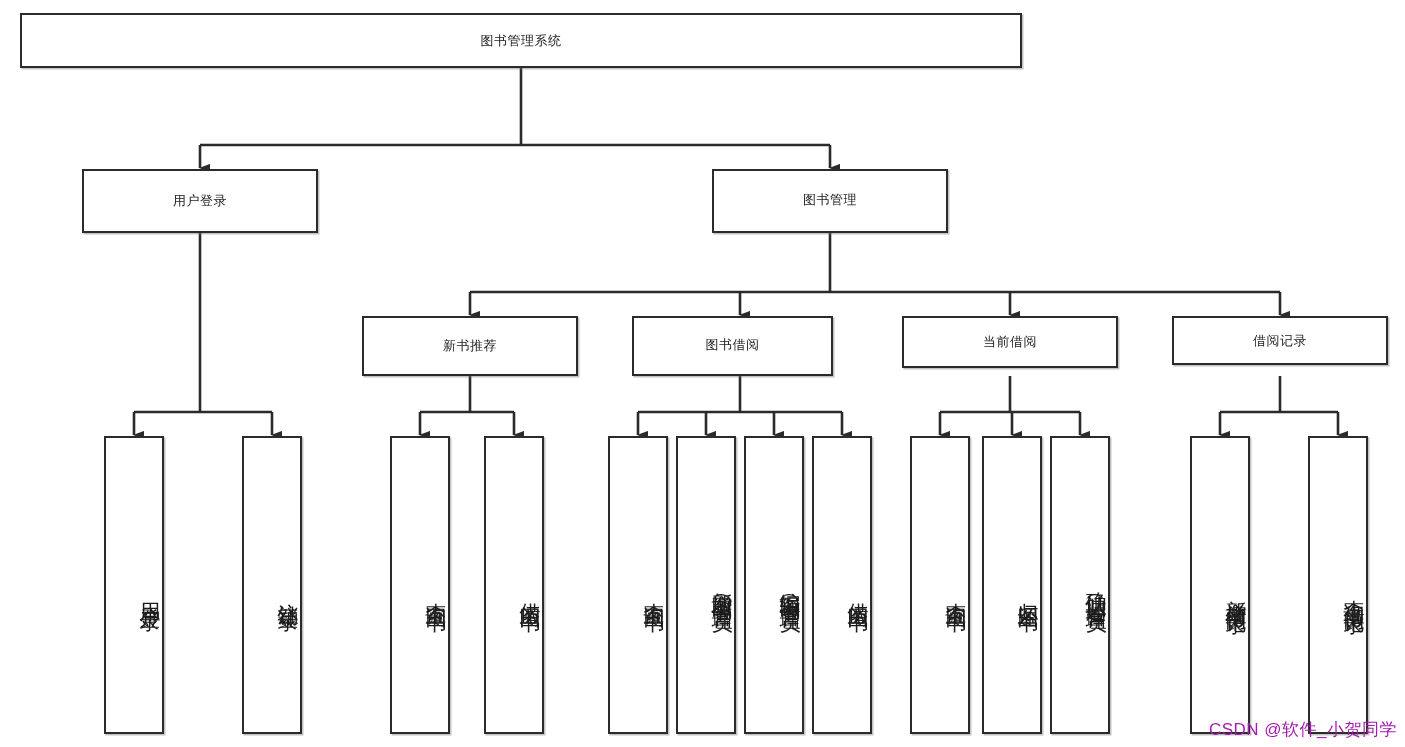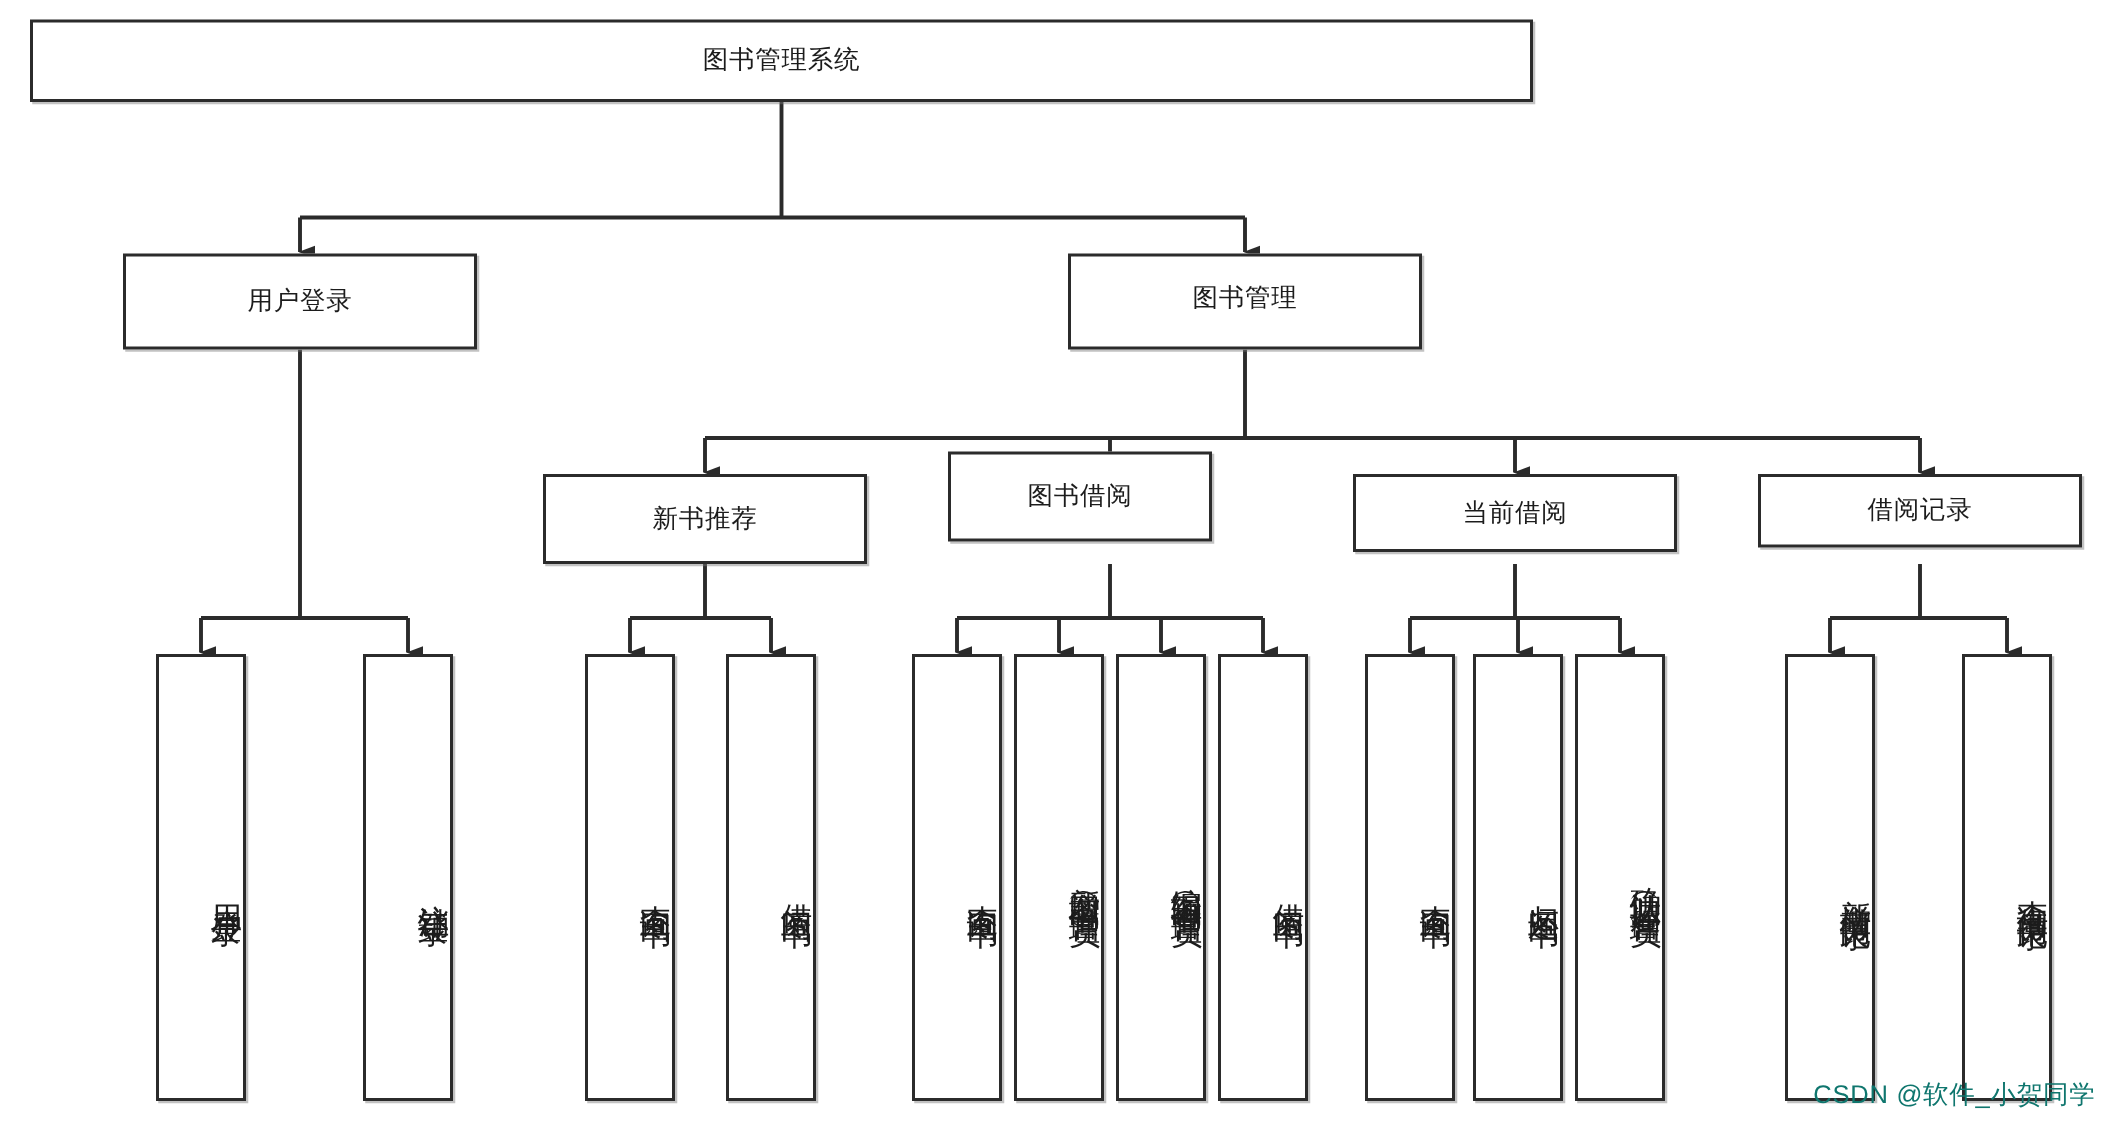--- a/index.html
+++ b/index.html
@@ -31,21 +31,21 @@
   .node-label {
     position: absolute;
     left: 0;
     top: 0;
     width: 100%;
     height: 100%;
     display: flex;
     align-items: center;
     justify-content: center;
     color: #1c1c1c;
-    font-size: 17px;
+    font-size: 13px;
     line-height: 1.18;
     letter-spacing: 0.5px;
     white-space: nowrap;
   }
   .node-box.vertical .node-label {
     writing-mode: vertical-rl;
     text-orientation: upright;
     align-items: flex-start;
     justify-content: center;
     padding-top: 14px;
@@ -63,21 +63,21 @@
     top: 0;
     width: 1405px;
     height: 747px;
     pointer-events: none;
   }
   .watermark {
     position: absolute;
     right: 8px;
     bottom: 6px;
     font-size: 17px;
-    color: #0f766e;
+    color: #a21caf;
     letter-spacing: 0.5px;
     white-space: nowrap;
   }
 </style>
 </head>
 <body>
 
 <div id="diagram-root">
 
   <svg class="connectors" viewBox="0 0 1405 747" width="1405" height="747" xmlns="http://www.w3.org/2000/svg">
@@ -130,21 +130,21 @@
   <div class="node-box" style="left: 82px; top: 169px; width: 236px; height: 64px;">
     <span class="node-label">用户登录</span>
   </div>
   <div class="node-box" style="left: 712px; top: 169px; width: 236px; height: 64px; font-family: Liberation Mono, monospace;">
     <span class="node-label">图书管理</span>
   </div>
 
   <div class="node-box" style="left: 362px; top: 316px; width: 216px; height: 60px;">
     <span class="node-label">新书推荐</span>
   </div>
-  <div class="node-box" style="left: 632px; top: 301px; width: 176px; height: 60px;">
+  <div class="node-box" style="left: 632px; top: 316px; width: 201px; height: 60px; font-family: Liberation Mono, monospace;">
     <span class="node-label">图书借阅</span>
   </div>
   <div class="node-box" style="left: 902px; top: 316px; width: 216px; height: 52px;">
     <span class="node-label">当前借阅</span>
   </div>
   <div class="node-box" style="left: 1172px; top: 316px; width: 216px; height: 49px;">
     <span class="node-label">借阅记录</span>
   </div>
 
   <div class="node-box vertical" style="left: 104px; top: 436px; width: 60px; height: 298px;">

